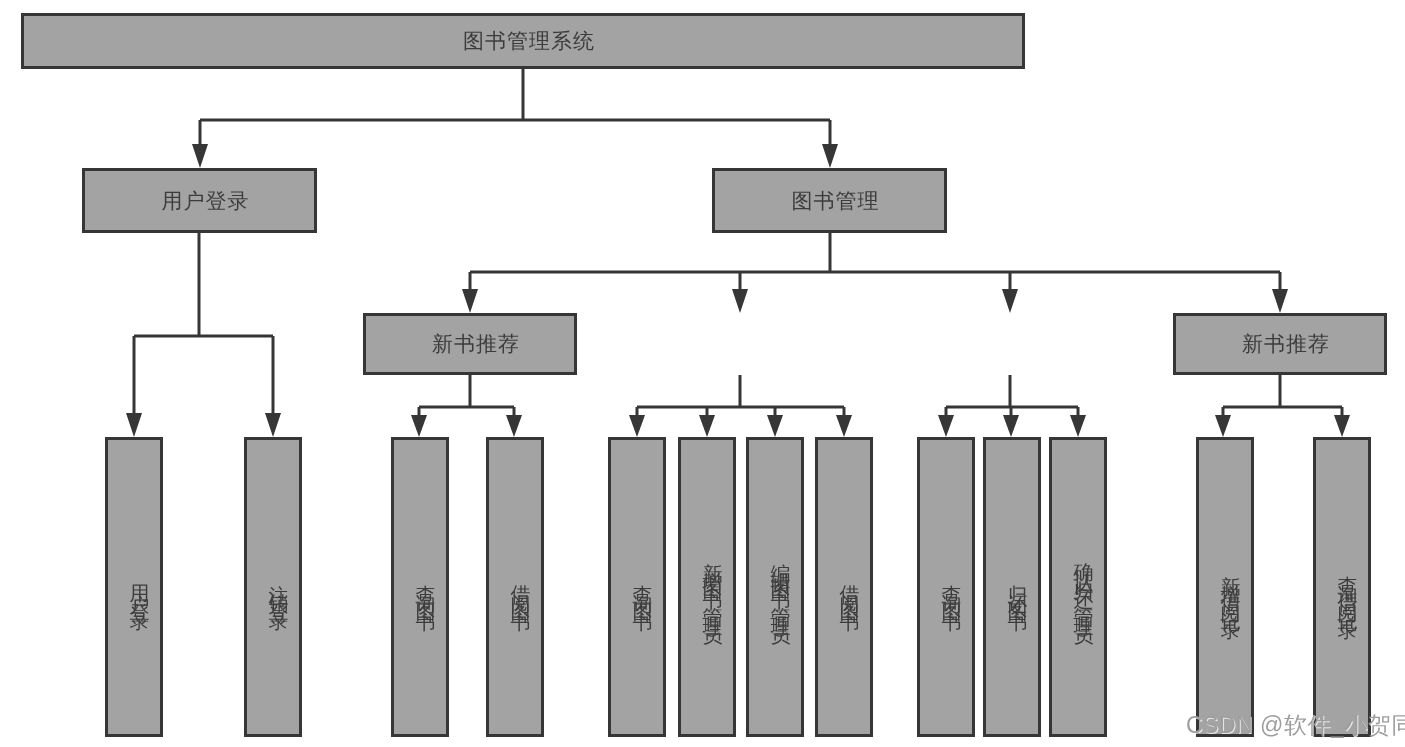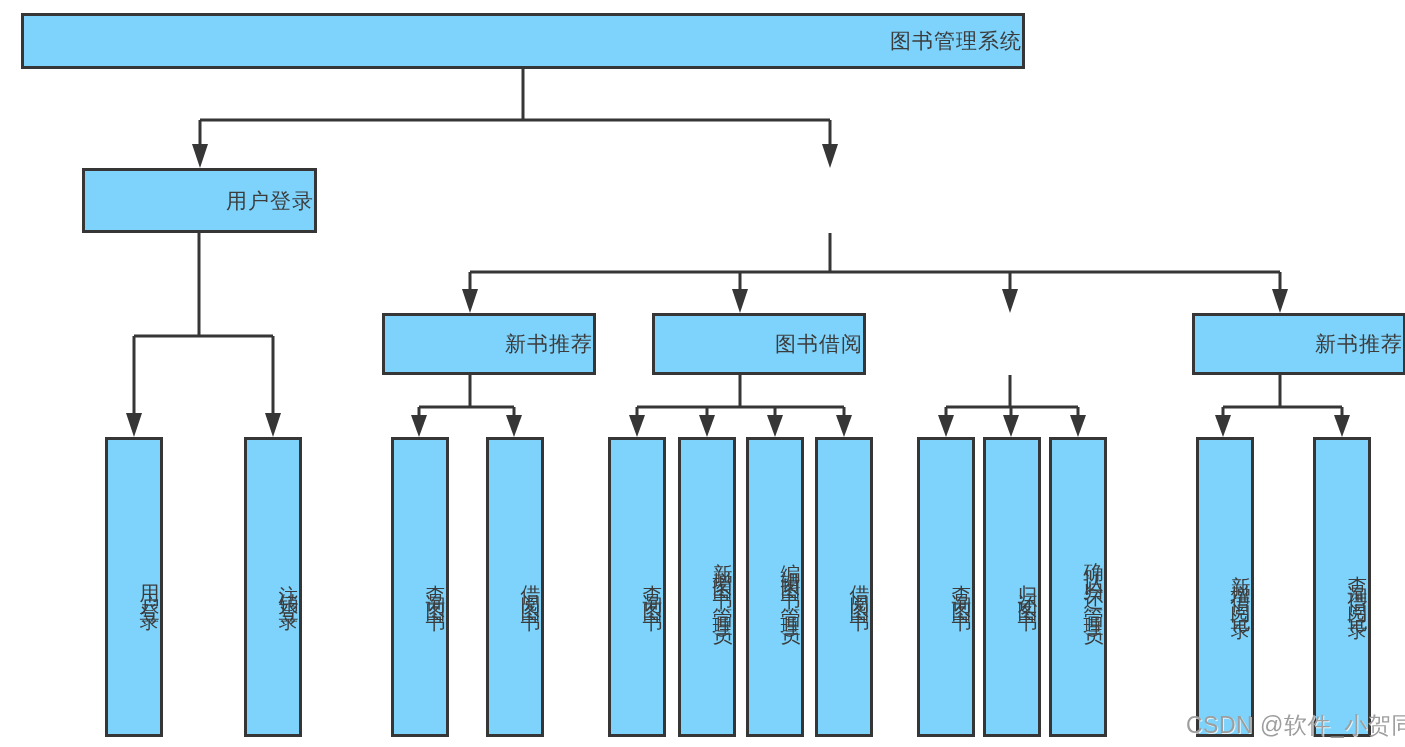--- a/index.html
+++ b/index.html
@@ -11,32 +11,32 @@
   html,body{margin:0;padding:0;background:var(--bg);}
   body{font-family:"Liberation Sans","DejaVu Sans",sans-serif;}
   #stage{position:relative;width:1405px;height:747px;background:var(--bg);overflow:hidden;}
   #wires{position:absolute;left:0;top:0;width:1405px;height:747px;z-index:0;}
   #wires path{stroke:var(--line);stroke-width:3;fill:none;}
   #wires polygon{fill:var(--line);stroke:none;}
   .box{
     position:absolute;
     box-sizing:border-box;
     border:3px solid var(--line);
-    background:#7dd3fc;
+    background:#a3a3a3;
     display:flex;
     align-items:center;
-    justify-content:flex-end;
+    justify-content:center;
     color:var(--text);
     z-index:1;
     padding-left:12px;
   }
   .h-label{font-size:21px;letter-spacing:1px;white-space:nowrap;}
   .root{left:21px;top:13px;width:1004px;height:56px;}
   .l2{top:168px;width:235px;height:65px;}
-  .l3{top:313px;width:214px;height:62px;margin-left:19px;}
+  .l3{top:313px;width:214px;height:62px;}
   .leaf{top:437px;width:58px;height:300px;}
   .v{
     writing-mode:vertical-rl;
     text-orientation:mixed;
     font-size:20px;
     letter-spacing:9px;
     line-height:1;
     white-space:nowrap;
   }
   .watermark{
@@ -106,26 +106,26 @@
     </g>
   </svg>
 
   <div class="box root">
     <span class="h-label">图书管理系统</span>
   </div>
 
   <div class="box l2" style="left:82px">
     <span class="h-label">用户登录</span>
   </div>
+  <div class="box l2" style="left:712px">
+    <span class="h-label">图书管理</span>
+  </div>
 
   <div class="box l3" style="left:363px">
     <span class="h-label">新书推荐</span>
-  </div>
-  <div class="box l3" style="left:633px">
-    <span class="h-label">图书借阅</span>
   </div>
   <div class="box l3" style="left:1173px">
     <span class="h-label">新书推荐</span>
   </div>
 
   <div class="box leaf" style="left:105px">
     <span class="v">用户登录</span>
   </div>
   <div class="box leaf" style="left:244px">
     <span class="v">注销登录</span>

